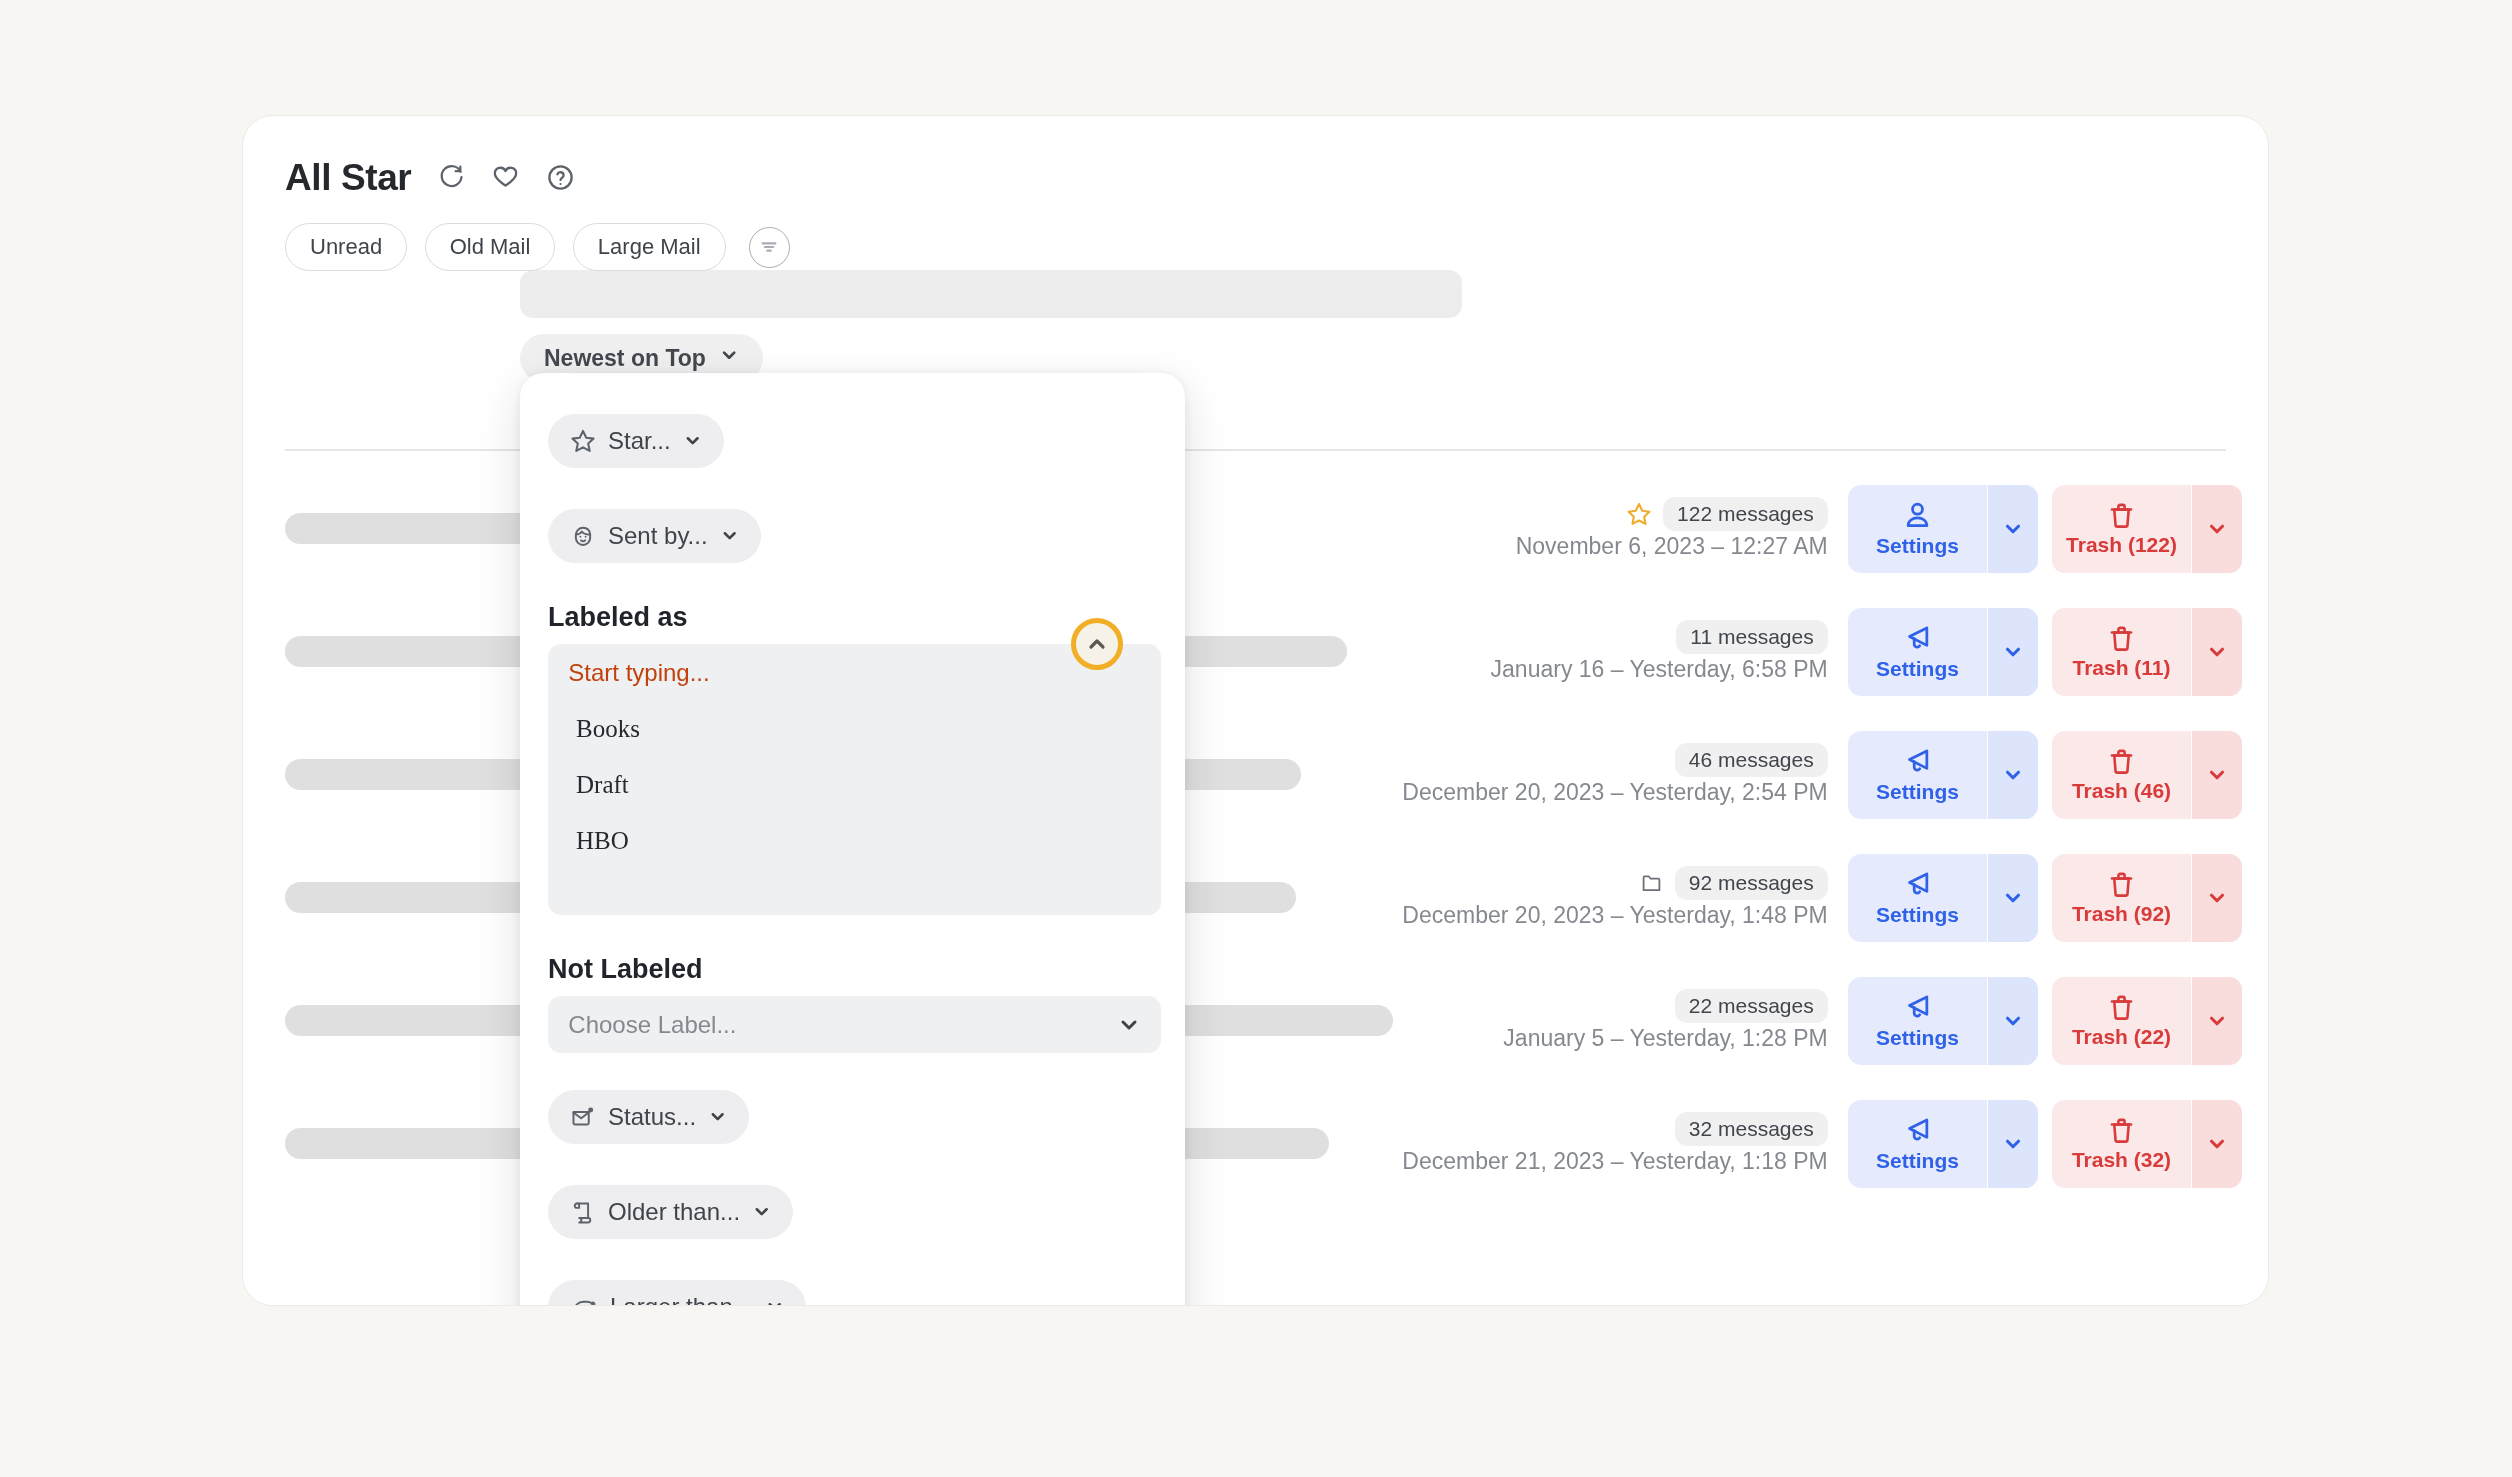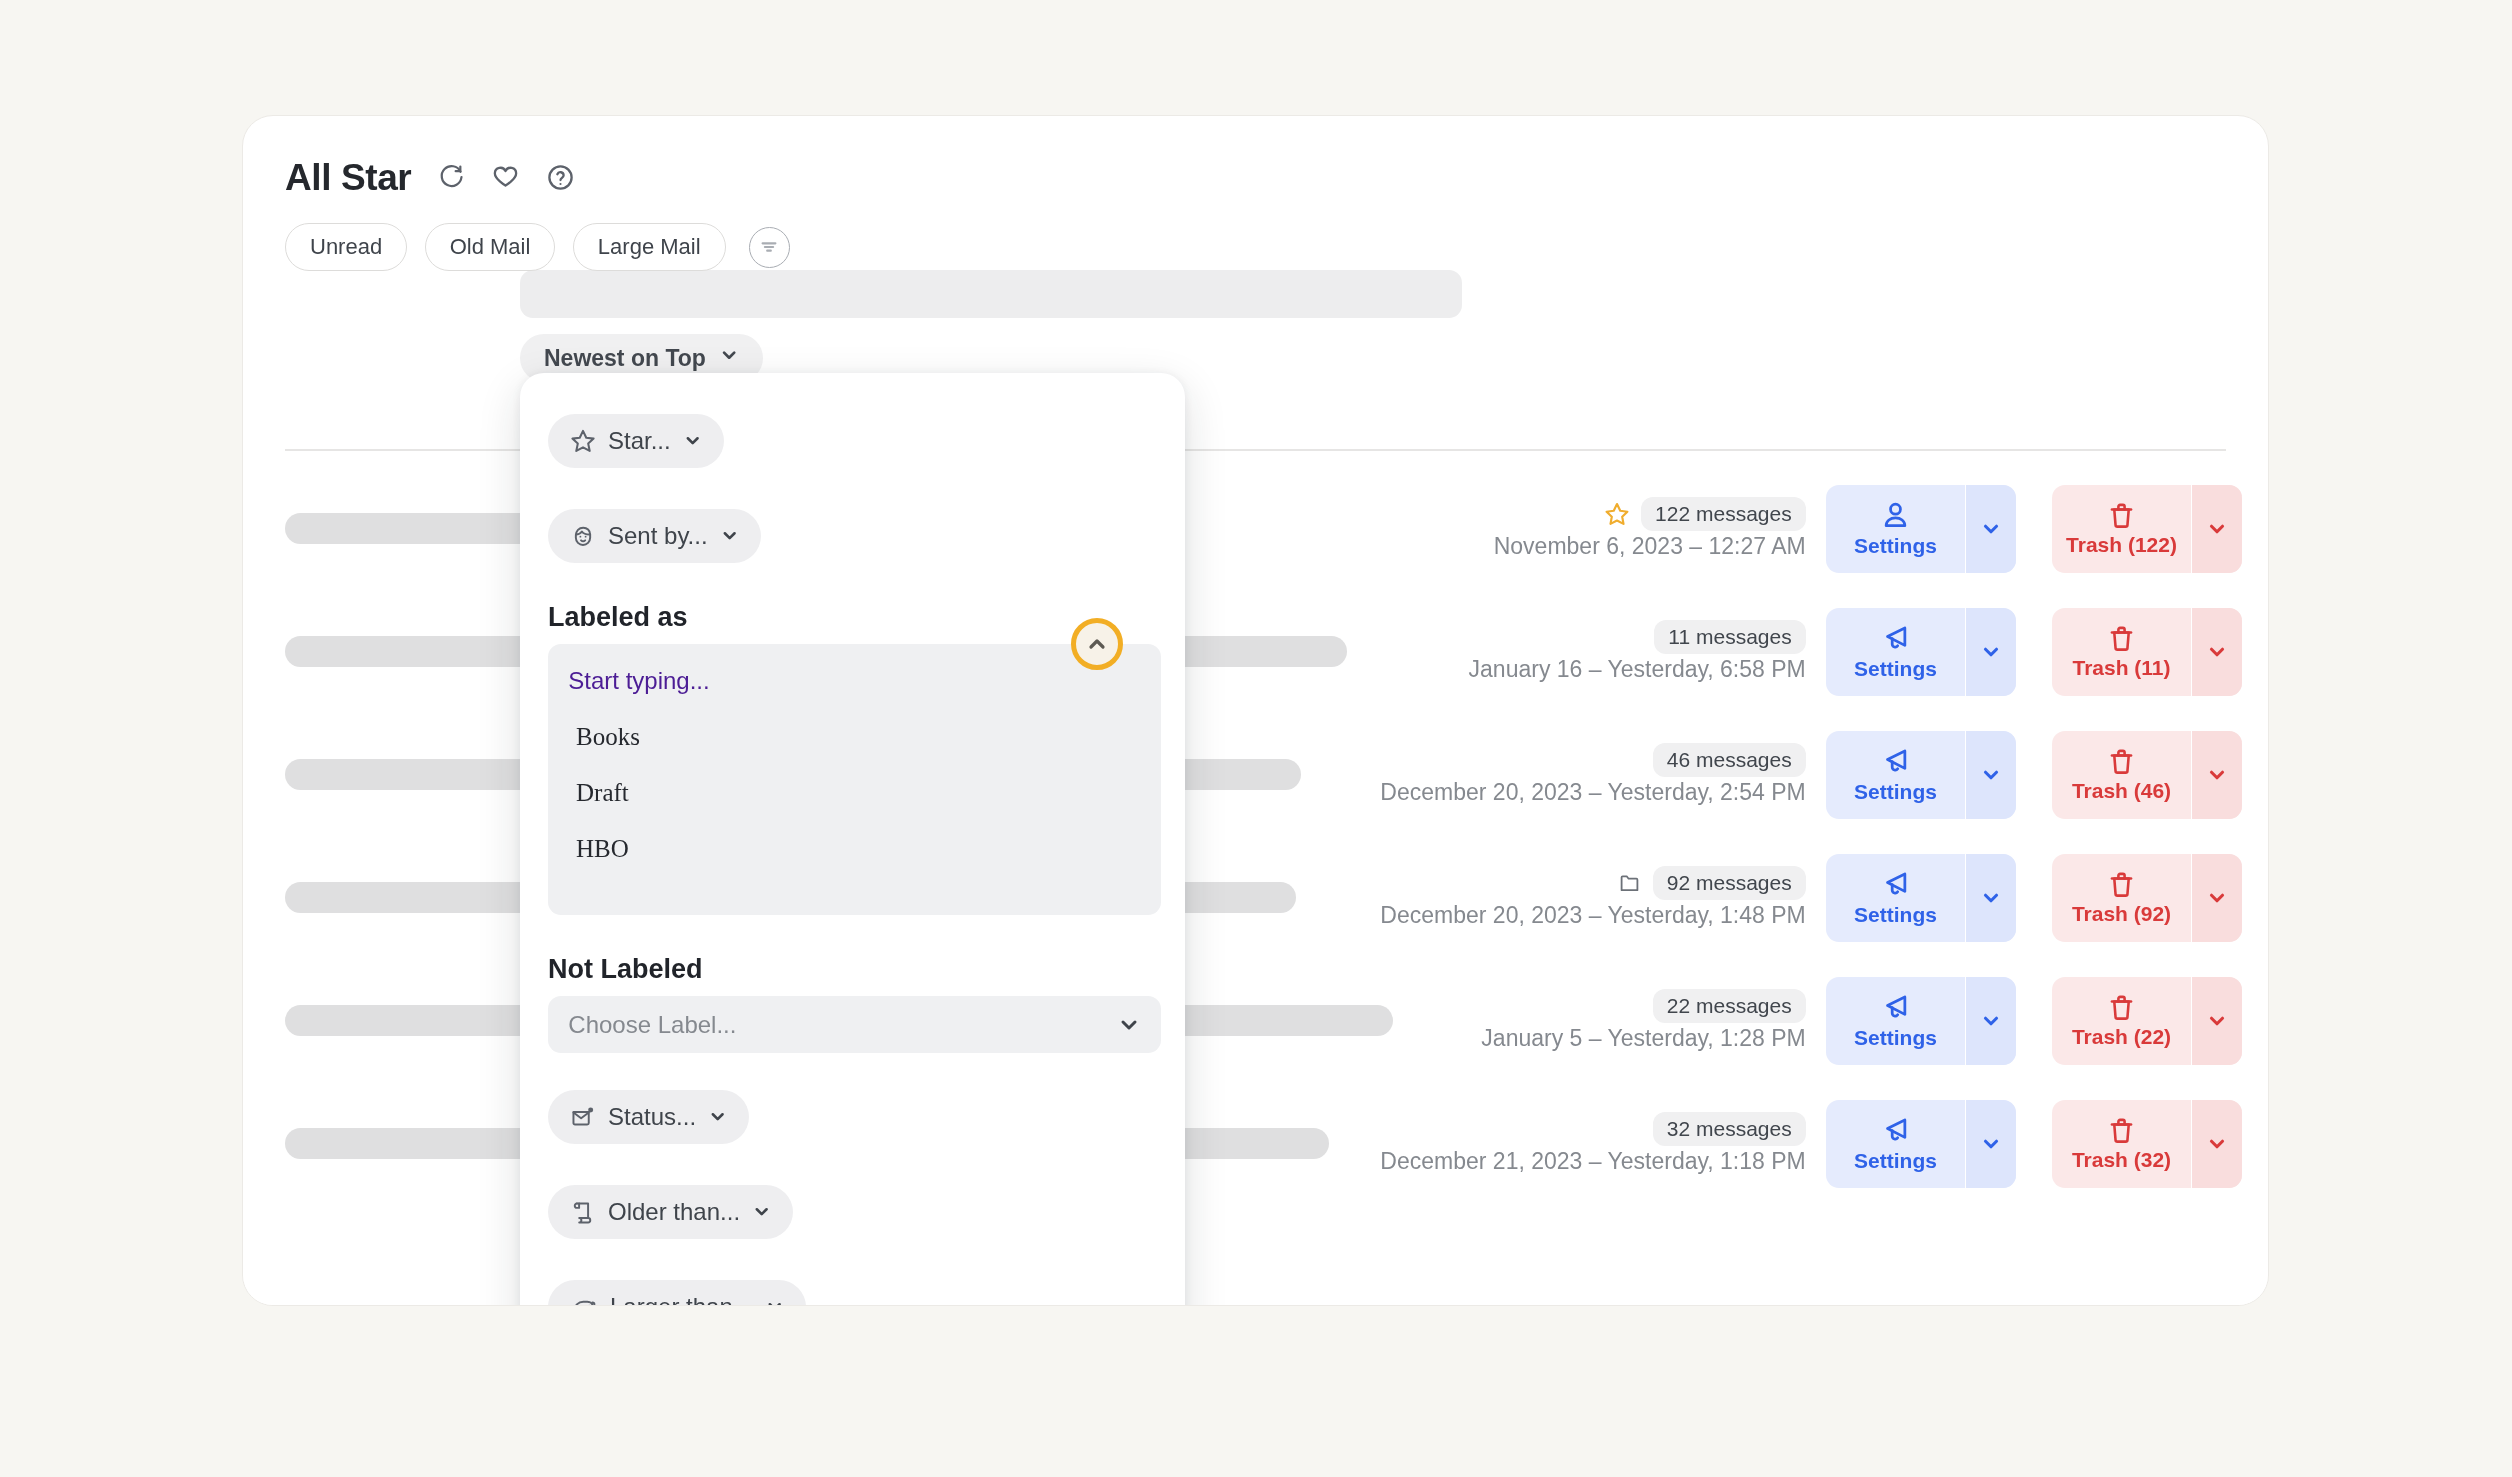--- a/index.html
+++ b/index.html
@@ -192,21 +192,21 @@
   }
   .btn-main svg { display: block; }
   .btn-label { font-size: 21px; font-weight: bold; }
   .btn-caret {
     width: 51px;
     display: flex;
     align-items: center;
     justify-content: center;
     border-left: 1.8px solid #ffffff;
   }
-  .btn-settings { background: #e5ebfd; color: #2f62e8; margin-right: 36px; }
+  .btn-settings { background: #e5ebfd; color: #2f62e8; margin-right: 14px; }
   .btn-settings .btn-caret { background: #dde5fc; }
   .btn-trash { background: #fbe8e8; color: #d93a3a; }
   .btn-trash .btn-caret { background: #f9dddd; }
 
   
   #bottom-fade {
     position: absolute;
     left: 0; right: 0; bottom: 0;
     height: 59px;
     background: linear-gradient(to bottom, rgba(255,255,255,0), #ffffff 86%);
@@ -257,22 +257,21 @@
     border-radius: 13px;
     overflow: hidden;
     height: 271px;
   }
   #label-search {
     height: 57px;
     display: flex;
     align-items: center;
     padding-left: 20.3px;
     font-size: 24px;
-    color: #4c1d95;
-    margin-top: 8px;
+    color: #c2410c;
   }
   .label-opt {
     height: 56px;
     display: flex;
     align-items: center;
     padding-left: 28px;
     font-size: 25px;
     color: #26292f;
     cursor: pointer;
     font-family: Liberation Serif, serif;

